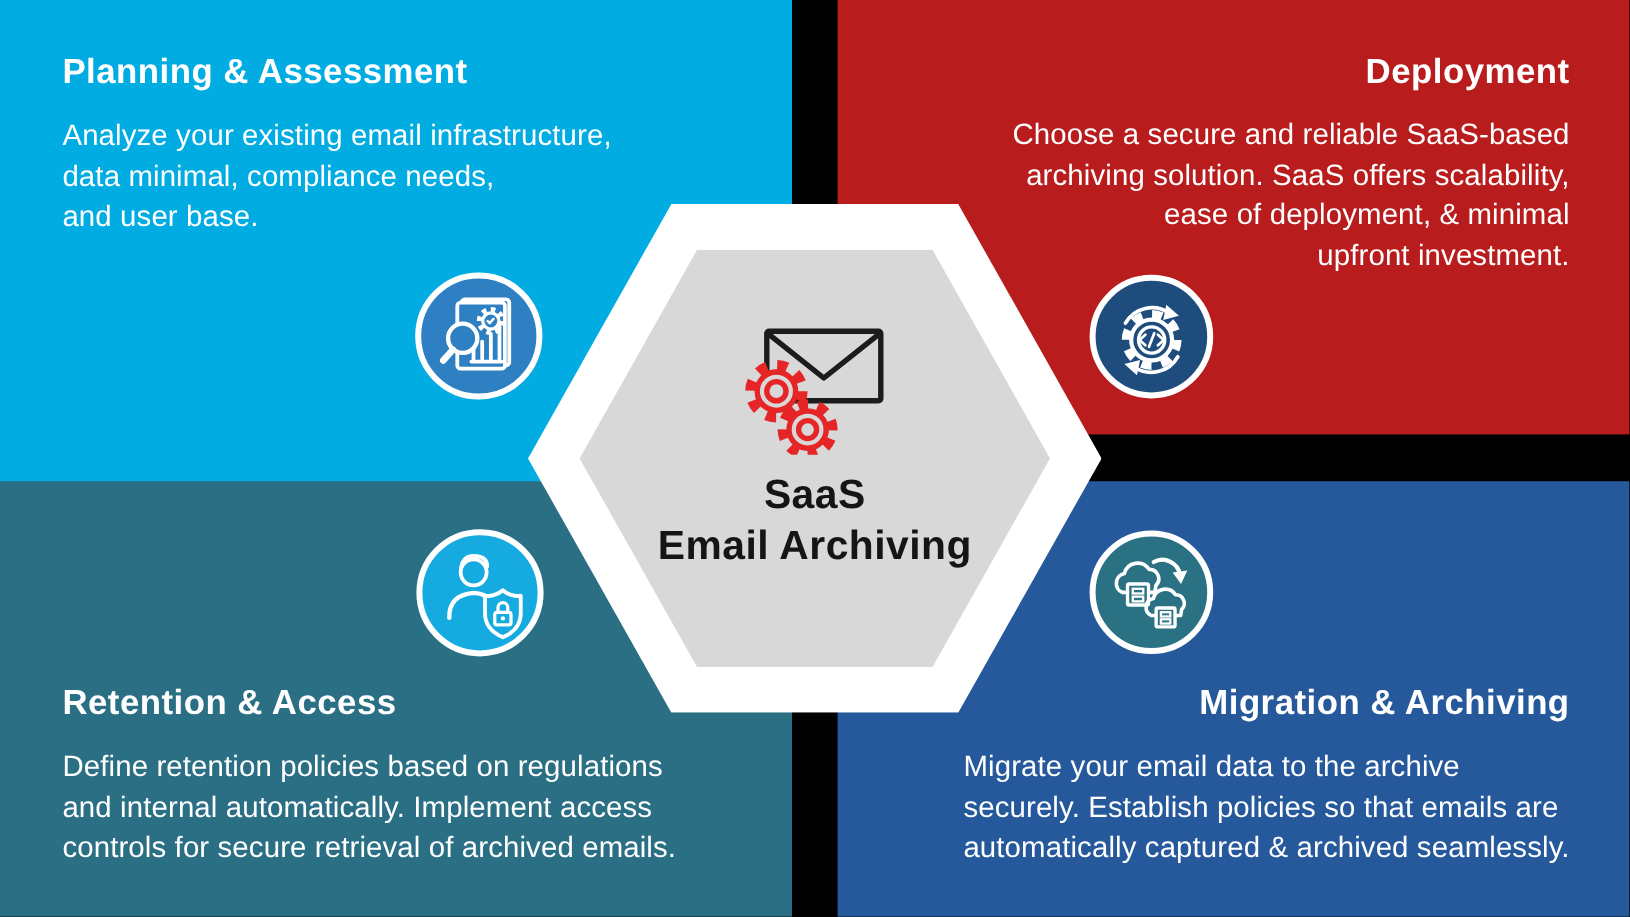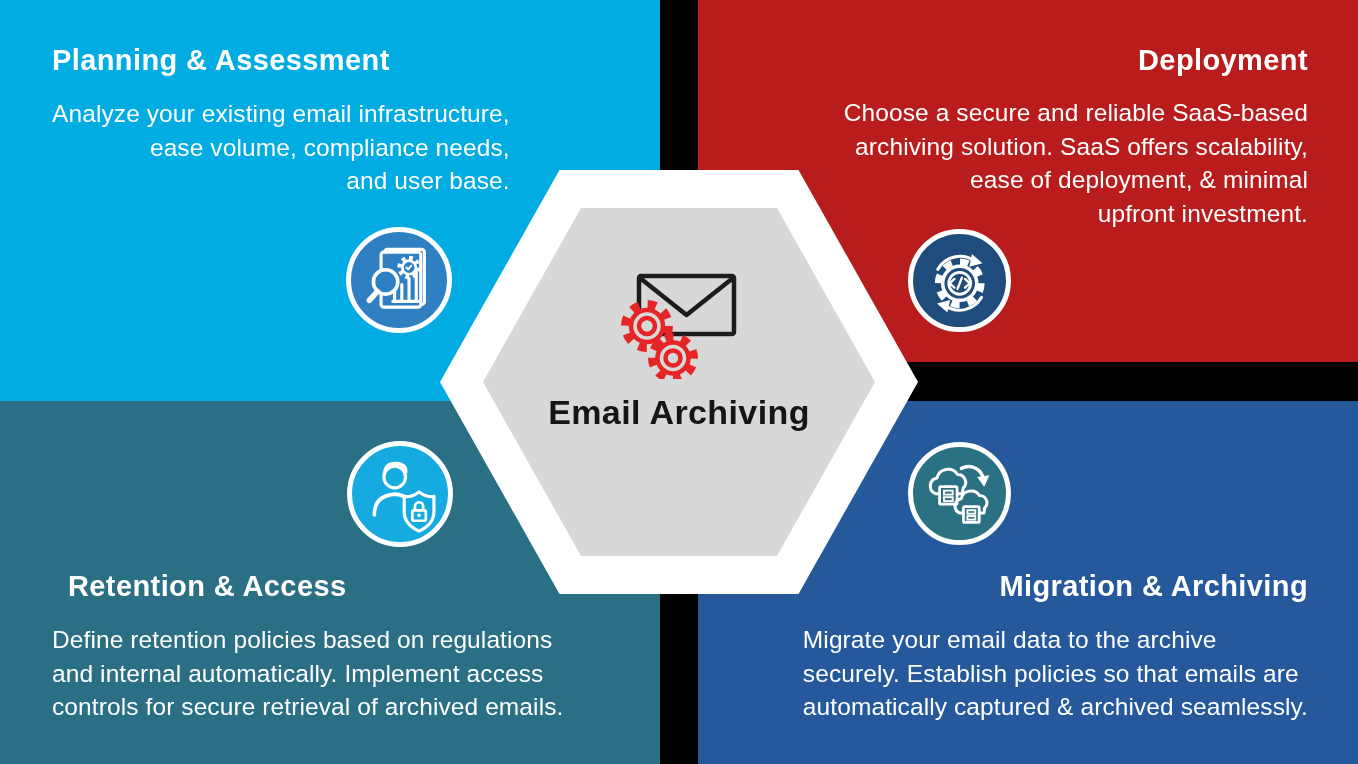--- a/index.html
+++ b/index.html
@@ -6,38 +6,38 @@
   body{
     width:1358px;height:764px;position:relative;overflow:hidden;
     background:#000;
     font-family:"Liberation Sans", sans-serif;
     -webkit-font-smoothing:antialiased;
   }
   .stage{position:absolute;inset:0;}
 
   
   .quad{position:absolute;}
-  .q-tl{left:0;top:0;width:660px;height:441px;text-align:right;}
+  .q-tl{left:0;top:0;width:660px;height:441px;}
   .q-tr{left:698px;top:0;width:660px;height:362px;}
   .q-bl{left:0;top:401px;width:660px;height:363px;}
   .q-br{left:698px;top:401px;width:660px;height:363px;}
 
   .quad .title{
     position:absolute;color:#fff;font-weight:bold;font-size:29px;
     letter-spacing:.4px;line-height:36px;white-space:nowrap;
   }
   .quad .body{
     position:absolute;color:#fff;font-size:24.5px;line-height:33.5px;
     white-space:pre-line;letter-spacing:.1px;
   }
   .q-tl .title{left:52px;top:42px;}
   .q-tl .body{left:52px;top:97px;}
   .q-tr .title{right:50px;top:42px;text-align:right;}
   .q-tr .body{right:50px;top:96px;text-align:right;}
-  .q-bl .title{left:52px;top:167px;margin-left:16px;}
+  .q-bl .title{left:52px;top:167px;}
   .q-bl .body{left:52px;top:222px;}
   .q-br .title{right:50px;top:167px;text-align:right;margin-left:39px;}
   .q-br .body{right:50px;top:222px;}
 
   
   .icon-circle{
     position:absolute;border:5px solid #fff;border-radius:50%;
     box-sizing:border-box;display:flex;align-items:center;justify-content:center;
   }
   .q-tl .icon-circle{left:346px;top:227px;width:106px;height:106px;}
@@ -62,21 +62,21 @@
   }
 </style>
 </head>
 <body>
 
 <div class="stage">
 
   <div class="quad q-tl" style="background-color: rgb(0, 172, 226);">
     <div class="title">Planning &amp; Assessment</div>
     <div class="body">Analyze your existing email infrastructure,
-ease volume, compliance needs,
+data minimal, compliance needs,
 and user base.</div>
     <div class="icon-circle" style="background-color: rgb(46, 128, 195);">
       <svg viewBox="0 0 100 100" fill="none">
         <rect x="34" y="16" width="44" height="61" rx="3" stroke="#fff" stroke-width="3.5"></rect>
         <rect x="30" y="19" width="44" height="61" rx="3" fill="#2E80C3" stroke="#fff" stroke-width="3.5"></rect>
         <path d="M45 71 V61 M53 71 V55 M61 71 V48 M69 71 V41 M43 73.5 H71" stroke="#fff" stroke-width="3.5" stroke-linecap="round"></path>
         <circle cx="61" cy="36" r="10" stroke="#fff" stroke-width="6" stroke-dasharray="3.9 3.9"></circle>
         <circle cx="61" cy="36" r="7.5" fill="#2E80C3" stroke="#fff" stroke-width="3"></circle>
         <path d="M58 36 l2 2 l3.5 -4" stroke="#fff" stroke-width="2.2" stroke-linecap="round" stroke-linejoin="round"></path>
         <circle cx="35" cy="52" r="13.5" fill="#2E80C3" stroke="#fff" stroke-width="4"></circle>
@@ -156,17 +156,18 @@
       <rect x="45" y="12" width="95" height="58" rx="2" stroke="#1c1c1c" stroke-width="4.5"></rect>
       <polyline points="46,14 92.5,51 139,14" stroke="#1c1c1c" stroke-width="4.5" stroke-linejoin="round"></polyline>
       <circle cx="53" cy="62" r="21" stroke="#E62527" stroke-width="10" stroke-dasharray="8.2 8.3"></circle>
       <circle cx="53" cy="62" r="16" fill="#D8D8D8" stroke="#E62527" stroke-width="4.5"></circle>
       <circle cx="53" cy="62" r="8" fill="#D8D8D8" stroke="#E62527" stroke-width="4.5"></circle>
       <circle cx="79" cy="94" r="20" stroke="#E62527" stroke-width="10" stroke-dasharray="7.9 7.8" transform="rotate(22 79 94)"></circle>
       <circle cx="79" cy="94" r="15.5" fill="#D8D8D8" stroke="#E62527" stroke-width="4.5"></circle>
       <circle cx="79" cy="94" r="7.5" fill="#D8D8D8" stroke="#E62527" stroke-width="4.5"></circle>
     </svg>
     <div class="center-title">
+      <div>SaaS</div>
       <div>Email Archiving</div>
     </div>
   </div>
 
 </div>
 
 </body></html>

